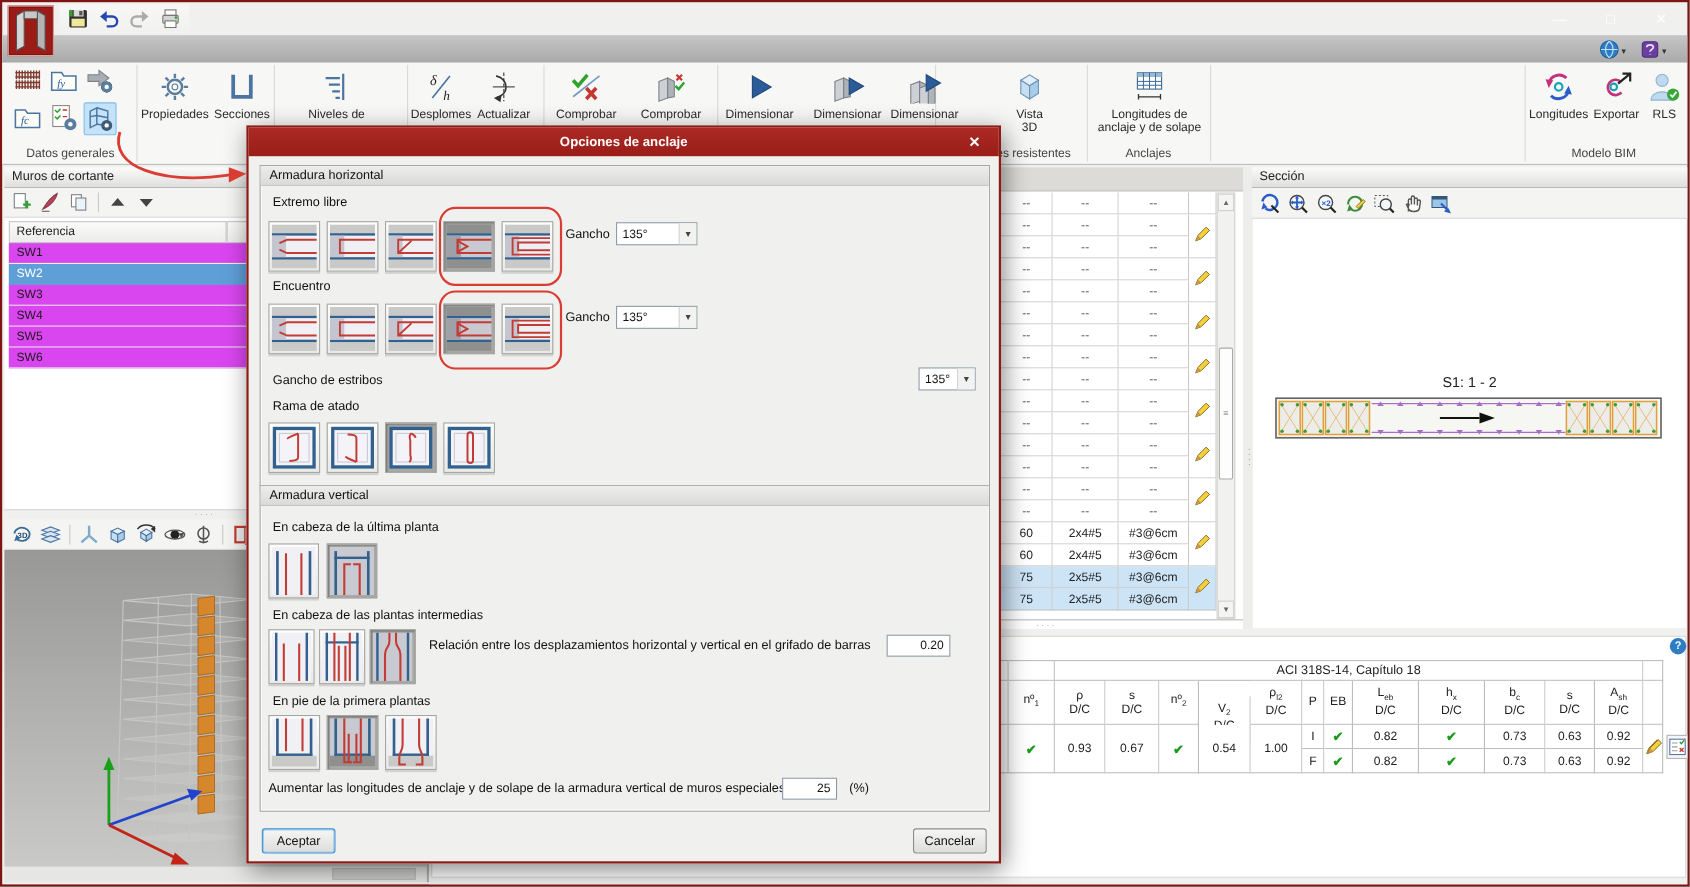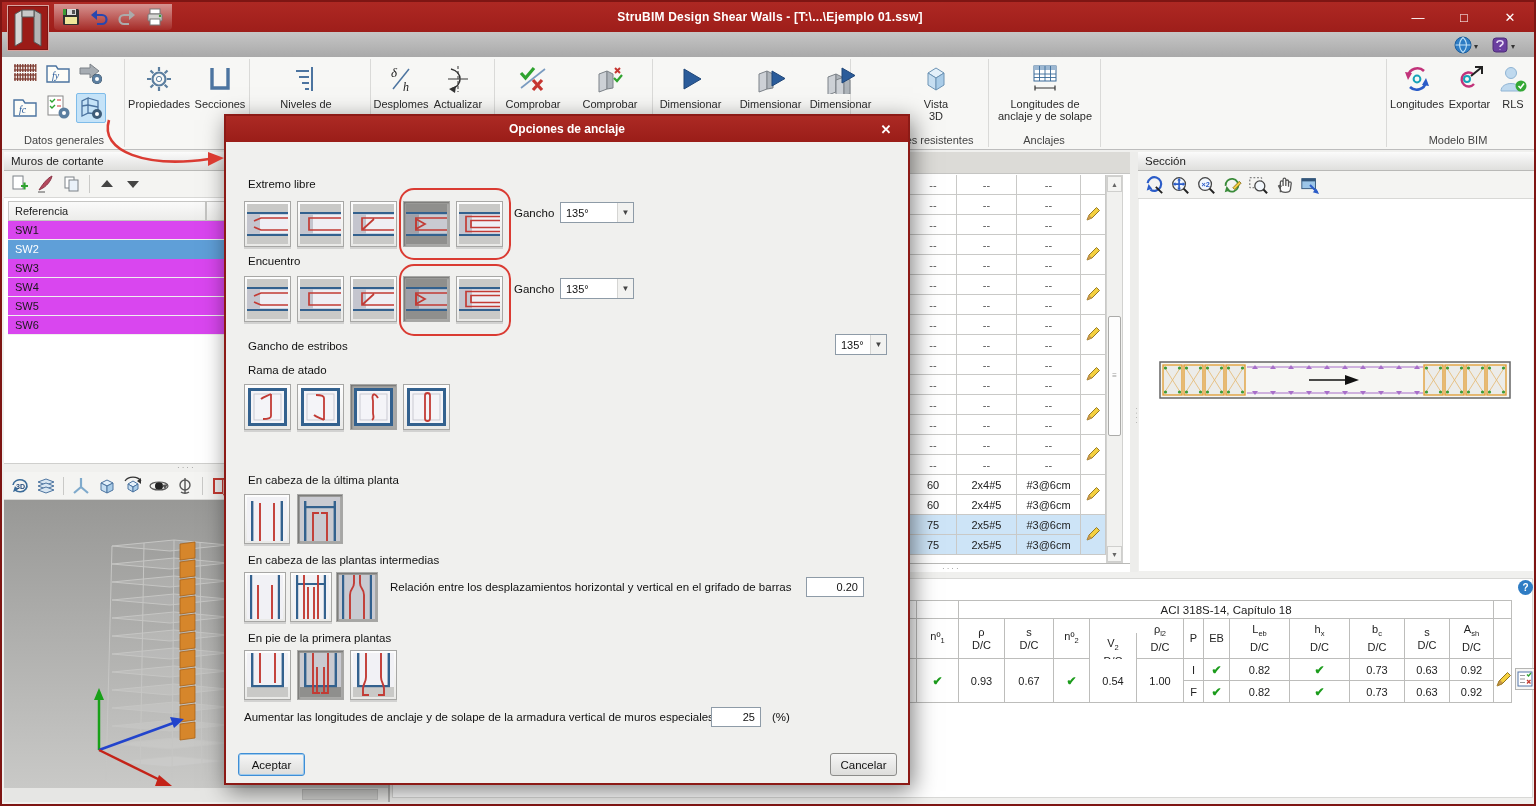--- a/index.html
+++ b/index.html
@@ -68,23 +68,20 @@
   .btn.focus{border-color:#3E8ED6;box-shadow:0 0 0 1px #9CC9EC inset}
   .btn.focus::first-letter{text-decoration:underline}
   .annot{position:absolute;border:2.5px solid #DA3B32;border-radius:15px;z-index:60;pointer-events:none}
   .helpq{width:15px;height:15px;border-radius:50%;background:#2E7CC4;color:#fff;font-weight:bold;font-size:10px;display:flex;align-items:center;justify-content:center}
 </style>
 </head>
 <body>
 
 <div class="screen nosel">
 
-  <div class="abs titlebar">
-    <div class="abs wtitle">StruBIM Design Shear Walls - [T:\...\Ejemplo 01.ssw]</div>
-  </div>
   <div class="abs app-btn">
     <span><svg width="34" height="42" viewBox="0 0 34 42">
           <path d="M4 8 L11 4 V36 L4 40 Z" fill="#D6D6D6" stroke="#555"></path>
           <path d="M23 4 L30 8 V40 L23 36 Z" fill="#B4B4B4" stroke="#555"></path>
           <path d="M11 4 H23 V11 H11 Z" fill="#C8C8C8" stroke="#555"></path>
         </svg></span>
   </div>
   <div class="abs qat">
     <span class="ic">
         <svg width="20" height="20" viewBox="0 0 20 20">
@@ -782,20 +779,21 @@
     <span class="tbic">
         <svg width="22" height="22" viewBox="0 0 22 22">
           <rect x="2" y="4" width="15" height="11" fill="#9CC6E8" stroke="#33567A"></rect>
           <rect x="2" y="4" width="15" height="3" fill="#33567A"></rect>
           <path d="M11 11 l8 8" stroke="#2B5CC8" stroke-width="2.2"></path>
           <polygon points="21,21 14,19 18,15" fill="#2B5CC8"></polygon>
         </svg>
       </span>
   </div>
   <div class="abs" style="left:1137px;top:197px;width:394px;height:372px;background:#fff">
+    <div class="abs" style="left:0;width:394px;top:141px;text-align:center;font-size:13px;color:#222">S1: 1 - 2</div>
     <svg class="abs" style="left:20px;top:162px" width="352" height="38" viewBox="0 0 352 38">
       <rect x="1" y="1" width="350" height="36" fill="#F6F6F3" stroke="#666" stroke-width="1.5"></rect>
       <g id="sec-left">
           <rect x="4" y="4" width="19" height="30" fill="#ECECE9" stroke="#E2A13C" stroke-width="1.4"></rect>
           <path d="M4 4 L23 34 M23 4 L4 34" stroke="#E2A13C" stroke-width="0.8" opacity="0.7"></path>
           <circle cx="6.5" cy="7" r="1.6" fill="#3C9B35"></circle>
           <circle cx="20.5" cy="7" r="1.6" fill="#3C9B35"></circle>
           <circle cx="6.5" cy="31" r="1.6" fill="#3C9B35"></circle>
           <circle cx="20.5" cy="31" r="1.6" fill="#3C9B35"></circle>
           <rect x="25" y="4" width="19" height="30" fill="#ECECE9" stroke="#E2A13C" stroke-width="1.4"></rect>
@@ -988,20 +986,23 @@
         <path d="M10 9 l3.5 3.5 M13.5 9 L10 12.5" stroke="#C43A31" stroke-width="1.3"></path>
       </svg>
     </div>
 
   <div class="abs dialog">
     <div class="dtitle">
       <span>Opciones de anclaje</span>
       <span class="dclose">✕</span>
     </div>
 
+    <div class="abs grpbox" style="left:10px;top:34px;width:664px;height:296px">
+      <div class="grpbar">Armadura horizontal</div>
+    </div>
     <div class="abs dlbl" style="left:22px;top:62px">Extremo libre</div>
     <div id="th-extremo">
         <div class="thumb" style="left:18px;top:85px;width:47px;height:46px">
           <svg width="41" height="40" viewBox="0 0 41 40">
             <rect width="41" height="8" fill="#C9C9C7"></rect>
             <rect y="32" width="41" height="8" fill="#C9C9C7"></rect>
             <rect y="8" width="41" height="24" fill="#EFEFF4"></rect>
             <rect y="8" width="41" height="2.2" fill="#33618E"></rect>
             <rect y="29.8" width="41" height="2.2" fill="#33618E"></rect>
             <rect y="10.2" width="13" height="19.6" fill="#C4C5CE"></rect>
@@ -1153,20 +1154,23 @@
         </div>
         <div class="thumb" style="left:177px;top:268px;width:47px;height:46px">
           <svg width="41" height="40" viewBox="0 0 41 40">
             <rect x="2.5" y="2.5" width="36" height="35" fill="#F4F4F8" stroke="#33618E" stroke-width="3"></rect>
             <rect x="7" y="7" width="27" height="26" fill="none" stroke="#C9C9D2" stroke-width="1"></rect>
             <rect x="19" y="6" width="5" height="28" rx="2.5" stroke="#C23B35" stroke-width="1.8" fill="none"></rect>
           </svg>
         </div>
       </div>
 
+    <div class="abs grpbox" style="left:10px;top:325px;width:664px;height:297px">
+      <div class="grpbar">Armadura vertical</div>
+    </div>
     <div class="abs dlbl" style="left:22px;top:358px">En cabeza de la última planta</div>
     <div id="th-ultima">
         <div class="thumb" style="left:18px;top:378px;width:46px;height:50px">
           <svg width="40" height="44" viewBox="0 0 40 44">
             <rect width="40" height="44" fill="#F1F1F5"></rect>
             <rect x="4" y="4" width="2.4" height="40" fill="#33618E"></rect>
             <rect x="33.6" y="4" width="2.4" height="40" fill="#33618E"></rect>
             <path d="M13 44 V6 M27 44 V6" stroke="#C23B35" stroke-width="1.9" fill="none"></path>
           </svg>
         </div>

